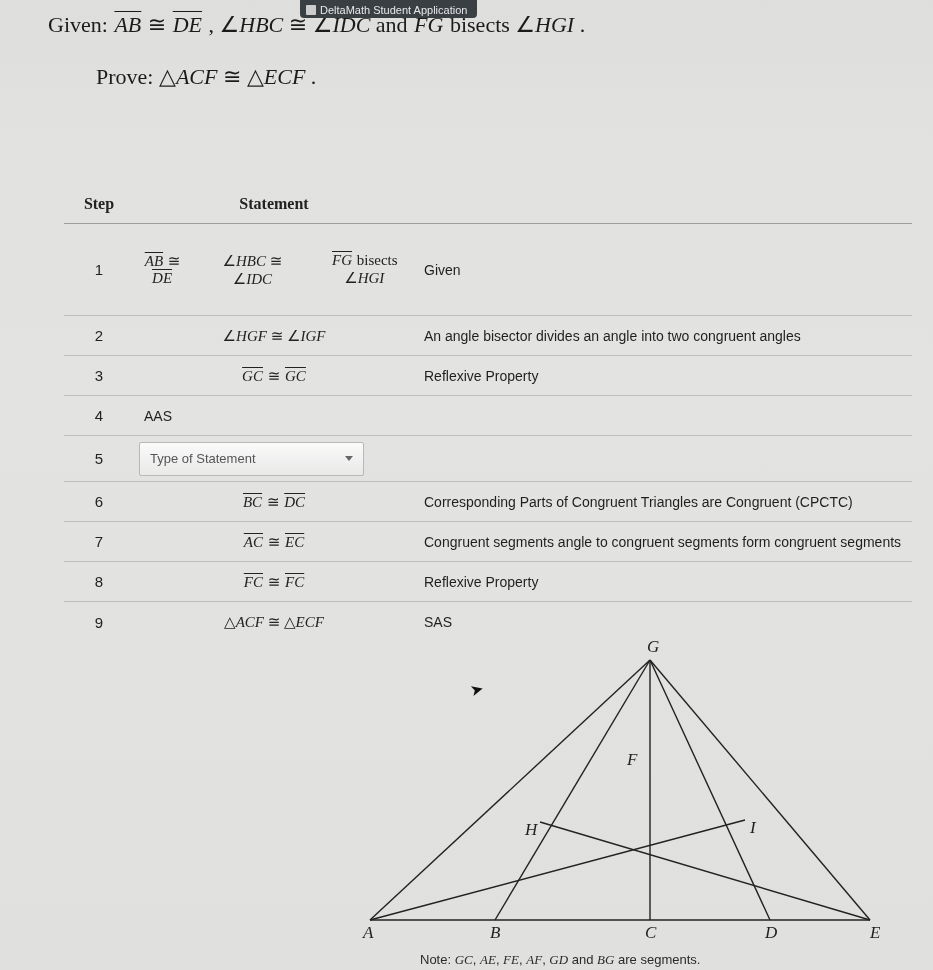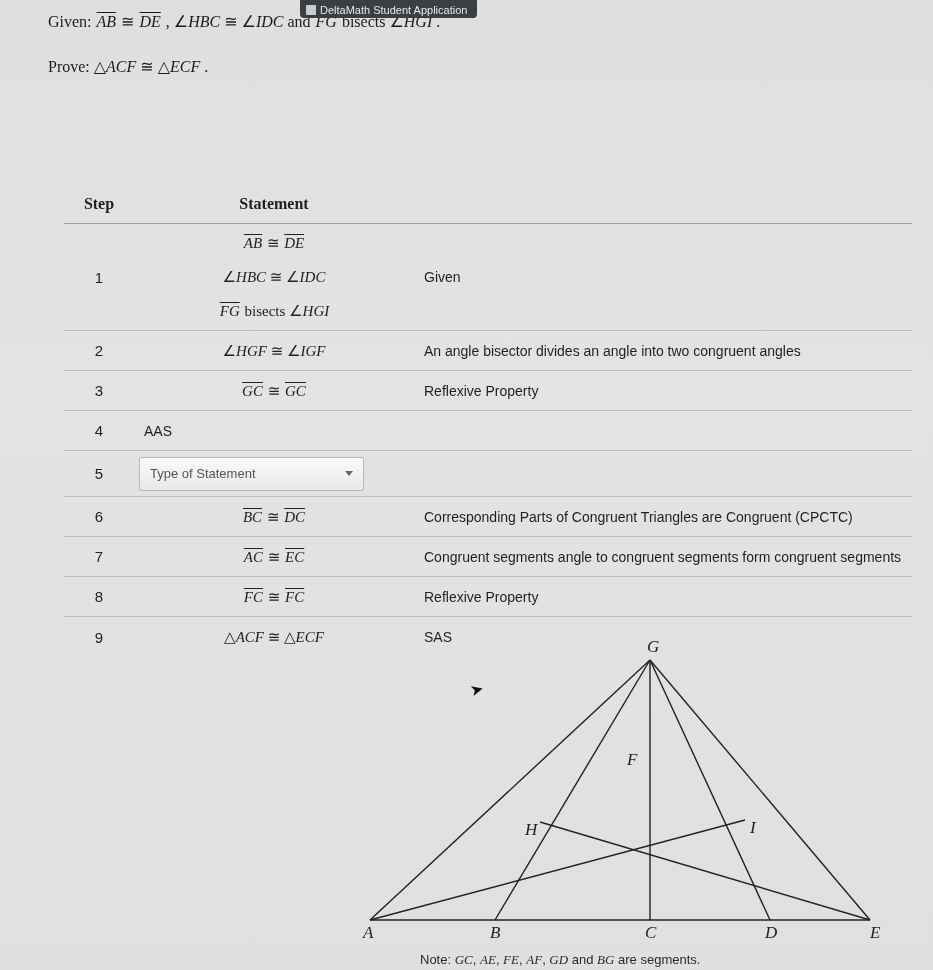--- a/index.html
+++ b/index.html
@@ -21,47 +21,47 @@
     color: #e8e8e8;
     font-family: Arial, sans-serif;
     font-size: 11px;
     padding: 1px 10px 0 6px;
     border-radius: 0 0 4px 4px;
     display: flex; align-items: center; gap: 4px; text-align: right;
   }
   .tab-icon { width:10px; height:10px; background:#ccc; border-radius:1px; display:inline-block; }
 
   .given-line, .prove-line {
-    font-size: 16px;
+    font-size: 22px;
     padding-left: 48px;
     color: #1b1b1b;
   }
   .given-line { padding-top: 12px; }
-  .prove-line { padding-top: 26px; }
+  .prove-line { padding-top: 26px; margin-left: 48px; }
 
   .mi { font-style: italic; }
   .ov { text-decoration: overline; text-decoration-thickness: 1px; padding: 0 1px; }
 
   .proof {
     position: absolute;
     left: 64px; top: 184px;
     width: 848px;
   }
   .row {
     display: flex;
     align-items: center;
     border-bottom: 1px solid rgba(120,120,120,0.35);
     min-height: 40px;
     font-size: 15px;
   }
   .row.header { font-weight: bold; font-size: 16px; border-bottom: 1px solid rgba(90,90,90,0.5); }
   .row.tall { min-height: 92px; }
   .step-col { width: 70px; text-align: center; font-family: Arial, sans-serif; }
   .stmt-col { width: 280px; text-align: center; font-family: Georgia, serif; }
-  .stmt-col .stack { display:flex; flex-direction:column; gap:16px; align-items:center; padding: 10px 0;}
+  .stmt-col .stack { display:flex; flex-direction:row; gap:16px; align-items:center; padding: 10px 0;}
   .reason-col { flex: 1; padding-left: 10px; font-family: Arial, sans-serif; font-size: 14px; color:#1f1f1f; }
   .header .step-col, .header .stmt-col, .header .reason-col { font-family: Georgia, serif; }
 
   .dropdown {
     display: flex;
     align-items: center;
     justify-content: space-between;
     width: 225px;
     height: 34px;
     margin-left: 5px;

